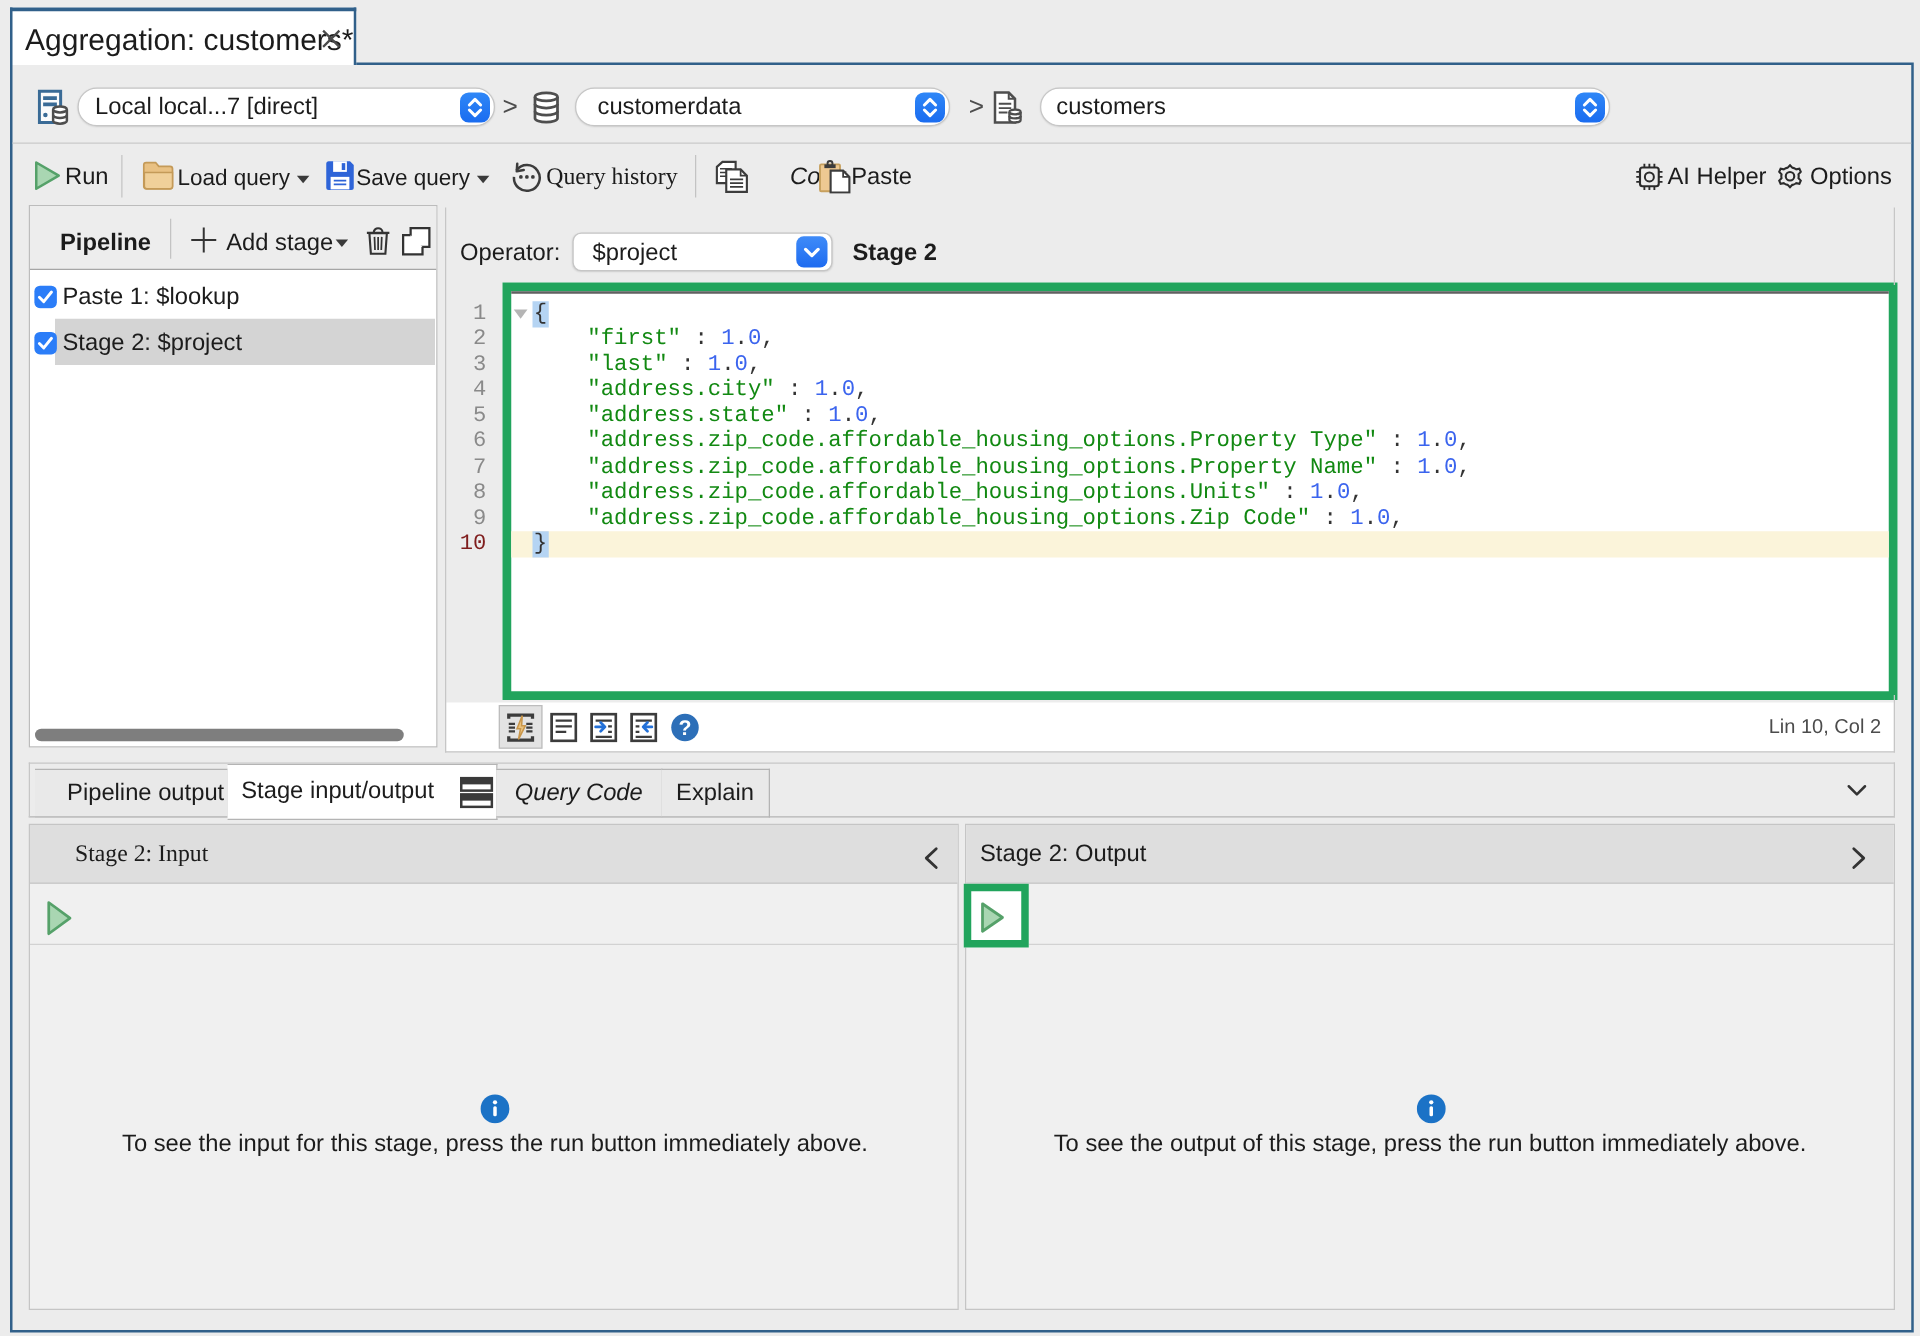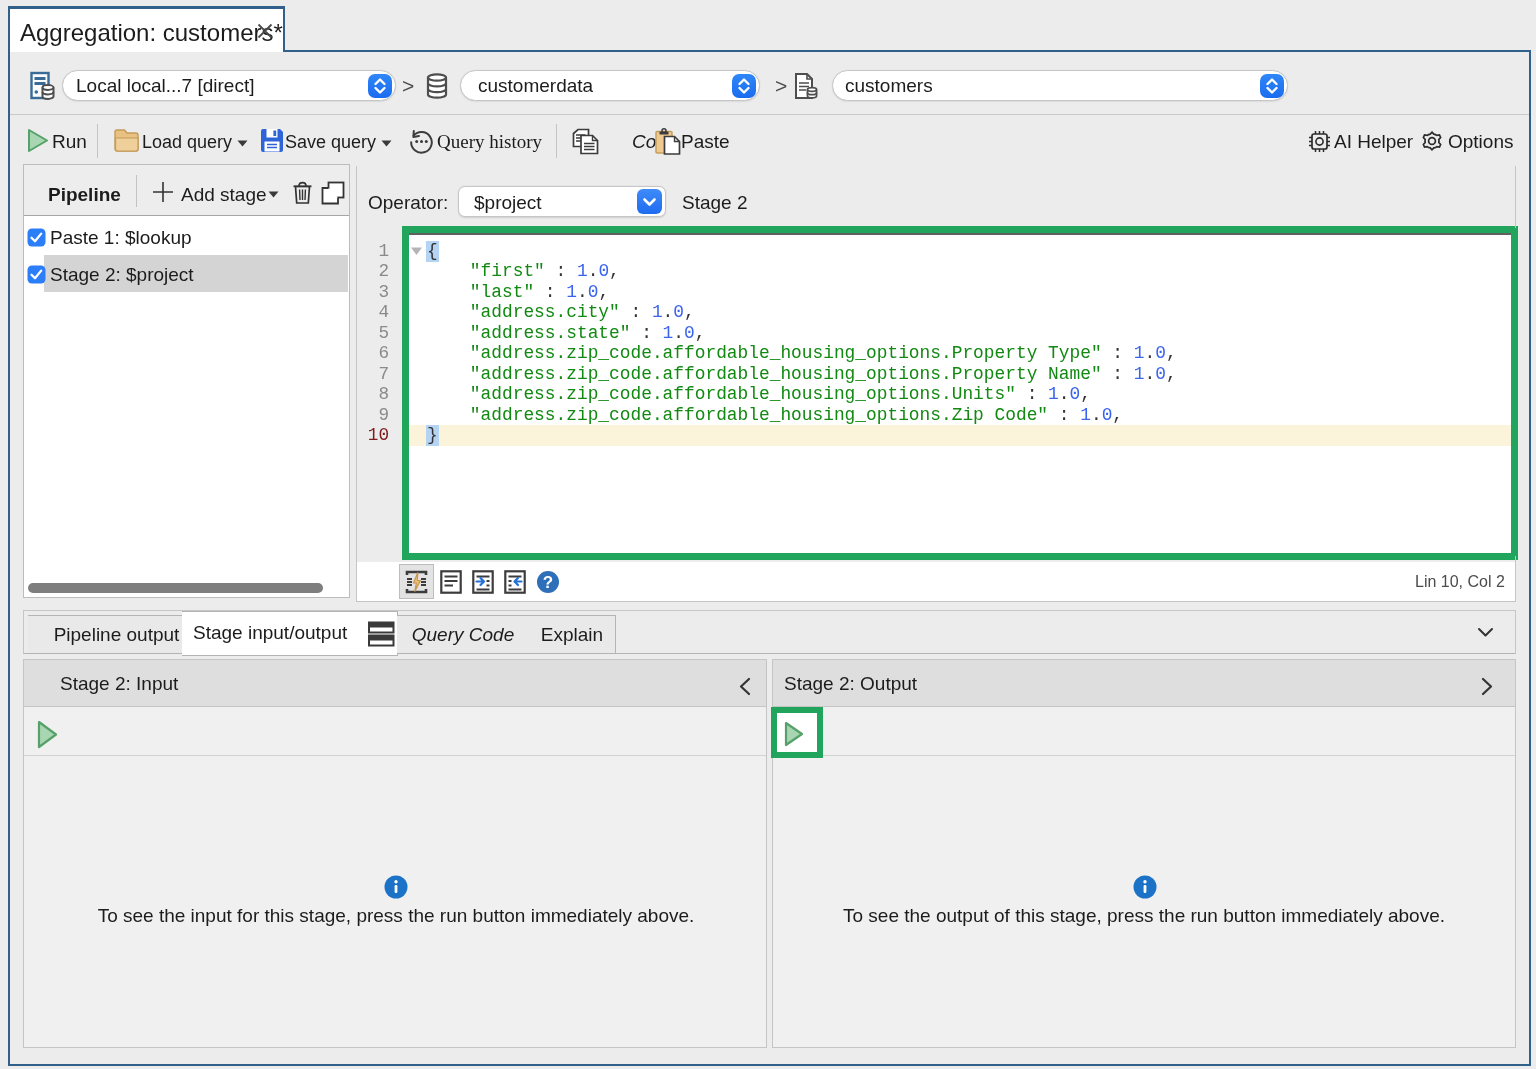--- a/index.html
+++ b/index.html
@@ -185,21 +185,21 @@
   </svg>
 <div class="txt" style="left:50px; top:264px;">Stage 2: $project</div>
 <div class="a" style="left:28px; top:583px; width:295px; height:10px; border-radius:5px; background:#7e7e7e;"></div>
 
 <div class="txt" style="left:368px; top:192px;">Operator:</div>
 <div class="a" style="left:458px; top:186px; width:208px; height:31px; background:#fff; border:1px solid #c6c6c6; border-radius:7px; box-shadow:0 0.5px 1.5px rgba(0,0,0,0.12);"></div>
 <div class="txt" style="left:474px; top:192px;">$project</div>
 <div class="a" style="left:637px; top:189px; width:25px; height:25px; border-radius:6px; background:linear-gradient(#3f8bf8,#1e6bf0);"><svg width="25" height="25">
       <path d="M7.5 10.5 L12.5 15.5 L17.5 10.5" fill="none" stroke="#fff" stroke-width="2.6" stroke-linecap="round" stroke-linejoin="round"></path>
     </svg></div>
-<div class="txt" style="left:682px; top:192px; font-weight:normal;">Stage 2</div>
+<div class="txt" style="left:682px; top:192px; font-weight:bold;">Stage 2</div>
 
 <div class="a" style="left:352px; top:226px; width:50px; height:335px; background:#ececec;"></div>
 <div class="lnum" style="left:359px; top:241px;">1</div>
 <div class="lnum" style="left:359px; top:261px;">2</div>
 <div class="lnum" style="left:359px; top:282px;">3</div>
 <div class="lnum" style="left:359px; top:302px;">4</div>
 <div class="lnum" style="left:359px; top:323px;">5</div>
 <div class="lnum" style="left:359px; top:343px;">6</div>
 <div class="lnum" style="left:359px; top:364px;">7</div>
 <div class="lnum" style="left:359px; top:384px;">8</div>
@@ -272,21 +272,21 @@
 </svg>
 <div class="tabB" style="left:397px; width:133px; line-height:37px;font-style:italic;">Query Code</div>
 <div class="tabB" style="left:529px; width:87px; line-height:37px;">Explain</div>
 <svg class="a" style="left:1477px; top:626px;" width="17" height="13">
     <path d="M2 3 L8.5 9.5 L15 3" fill="none" stroke="#333" stroke-width="2" stroke-linecap="round" stroke-linejoin="round"></path>
   </svg>
 
 <div class="a" style="left:23px; top:659px; width:744px; height:389px; background:#f0f0f0; border:1px solid #c5c5c5;"></div>
 <div class="a" style="left:772px; top:659px; width:744px; height:389px; background:#f0f0f0; border:1px solid #c5c5c5;"></div>
 
-<div class="hdrP" style="left:24px; top:660px; width:742px; line-height:48px; padding-left:36px;">Stage 2: Input</div>
+<div class="hdrP" style="left:24px; top:660px; width:742px; line-height:48px; padding-left:36px;font-family:Liberation Serif, serif;">Stage 2: Input</div>
 <svg class="a" style="left:738px; top:677px;" width="13" height="19">
     <path d="M11 2 L3 9.5 L11 17" fill="none" stroke="#333" stroke-width="2.2" stroke-linecap="round" stroke-linejoin="round"></path>
   </svg>
 <div class="hdrP" style="left:773px; top:660px; width:742px; line-height:48px; padding-left:11px;">Stage 2: Output</div>
 <svg class="a" style="left:1481px; top:677px;" width="13" height="19">
     <path d="M2 2 L10 9.5 L2 17" fill="none" stroke="#333" stroke-width="2.2" stroke-linecap="round" stroke-linejoin="round"></path>
   </svg>
 
 <div class="a" style="left:24px; top:755px; width:742px; height:1px; background:#d2d2d2;"></div>
 <div class="a" style="left:773px; top:755px; width:742px; height:1px; background:#d2d2d2;"></div>

